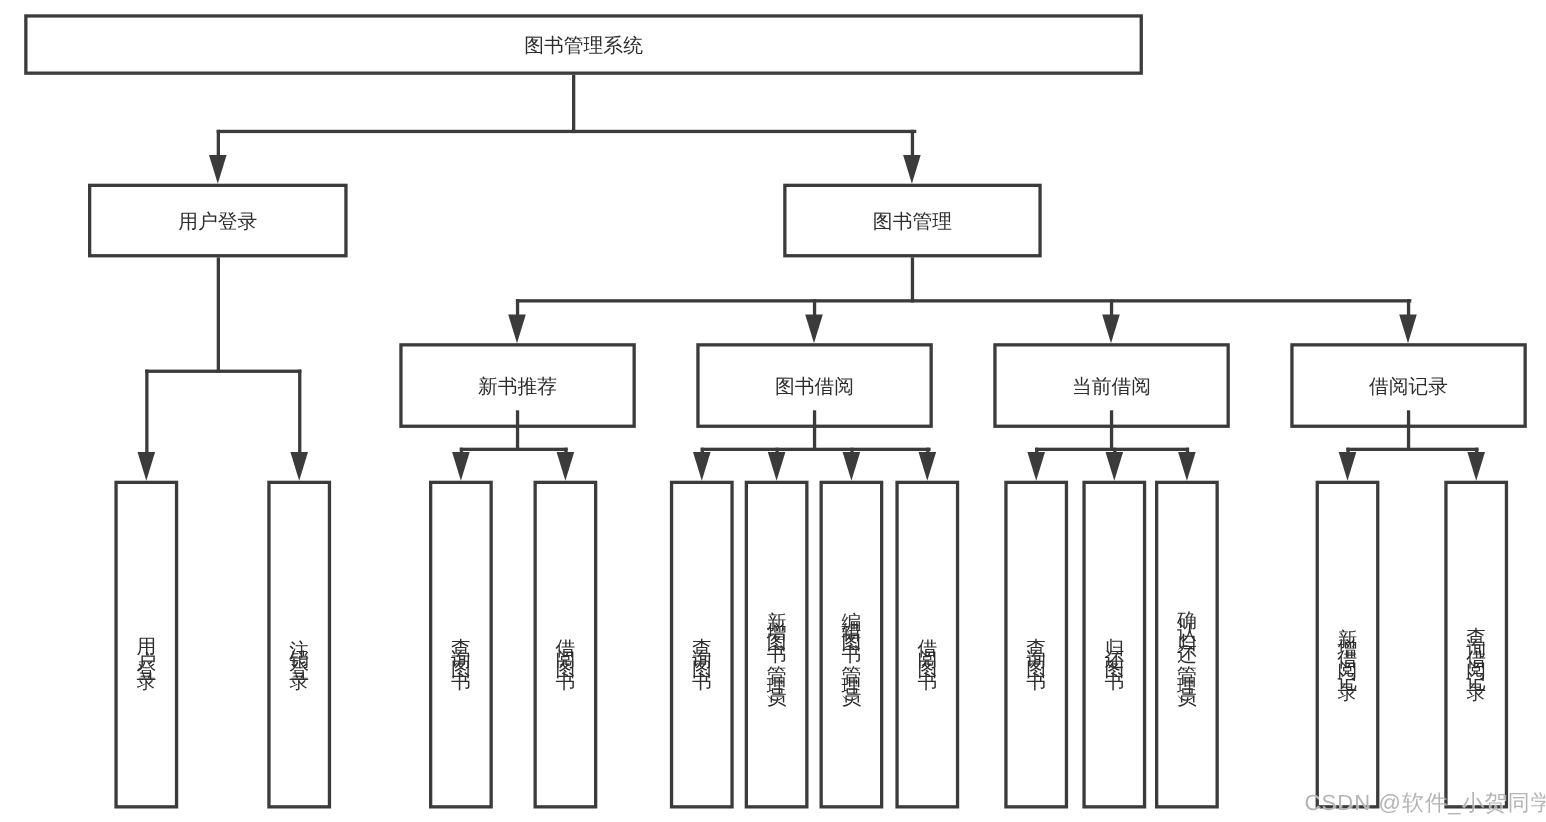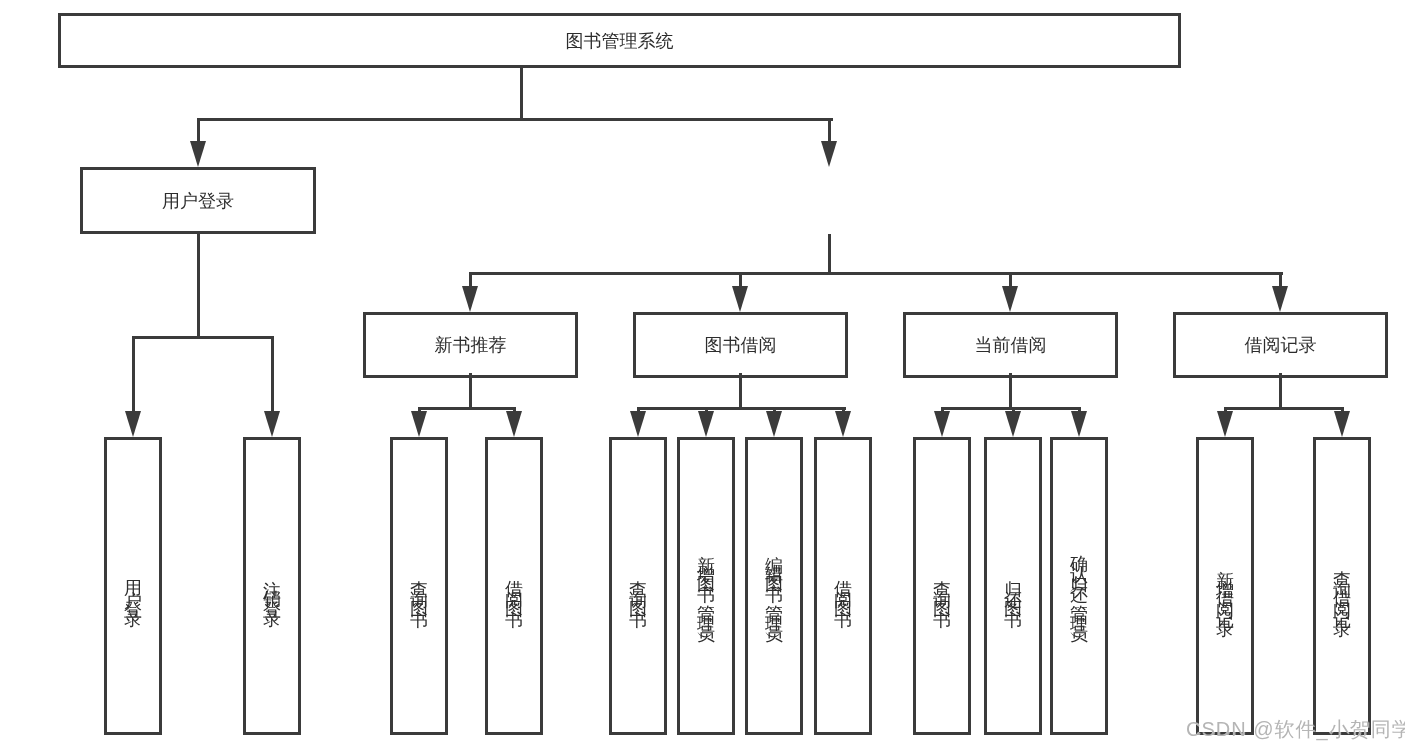--- a/index.html
+++ b/index.html
@@ -20,23 +20,23 @@
   
   .box{
     position:absolute;
     border:3px solid var(--line);
     background:var(--bg);
     display:flex;align-items:center;justify-content:center;
     color:var(--text);
     font-size:18px;
     line-height:1;
   }
-  .box.root {left:22px;  top:13px;  width:1123px; height:55px;margin-left:36px;}
+  .box.root {left:22px;  top:13px;  width:1017px; height:55px;}
   .box.lvl2 {top:167px; height:67px;}
-  .box.lvl3 {top:312px; height:66px; width:215px;align-items:center;}
+  .box.lvl3 {top:312px; height:77px; width:215px;align-items:center;}
   .box.leaf {top:437px; height:298px; width:58px;}
   .leaf .vtext{
     writing-mode:vertical-rl;
     text-orientation:mixed;
     letter-spacing:10px;
     font-size:18px;
     color:var(--text);
     line-height:1;
   }
   
@@ -66,20 +66,23 @@
 
 <div class="canvas">
 
   <div class="box root">
     <span>图书管理系统</span>
   </div>
 
   <div class="box lvl2" style="left:80px;width:236px;">
     <span>用户登录</span>
   </div>
+  <div class="box lvl2" style="left:712px;width:235px;">
+    <span>图书管理</span>
+  </div>
 
   <div class="box lvl3" style="left:363px;">
     <span>新书推荐</span>
   </div>
   <div class="box lvl3" style="left:633px;font-family:Liberation Serif, serif;">
     <span>图书借阅</span>
   </div>
   <div class="box lvl3" style="left:903px;">
     <span>当前借阅</span>
   </div>

